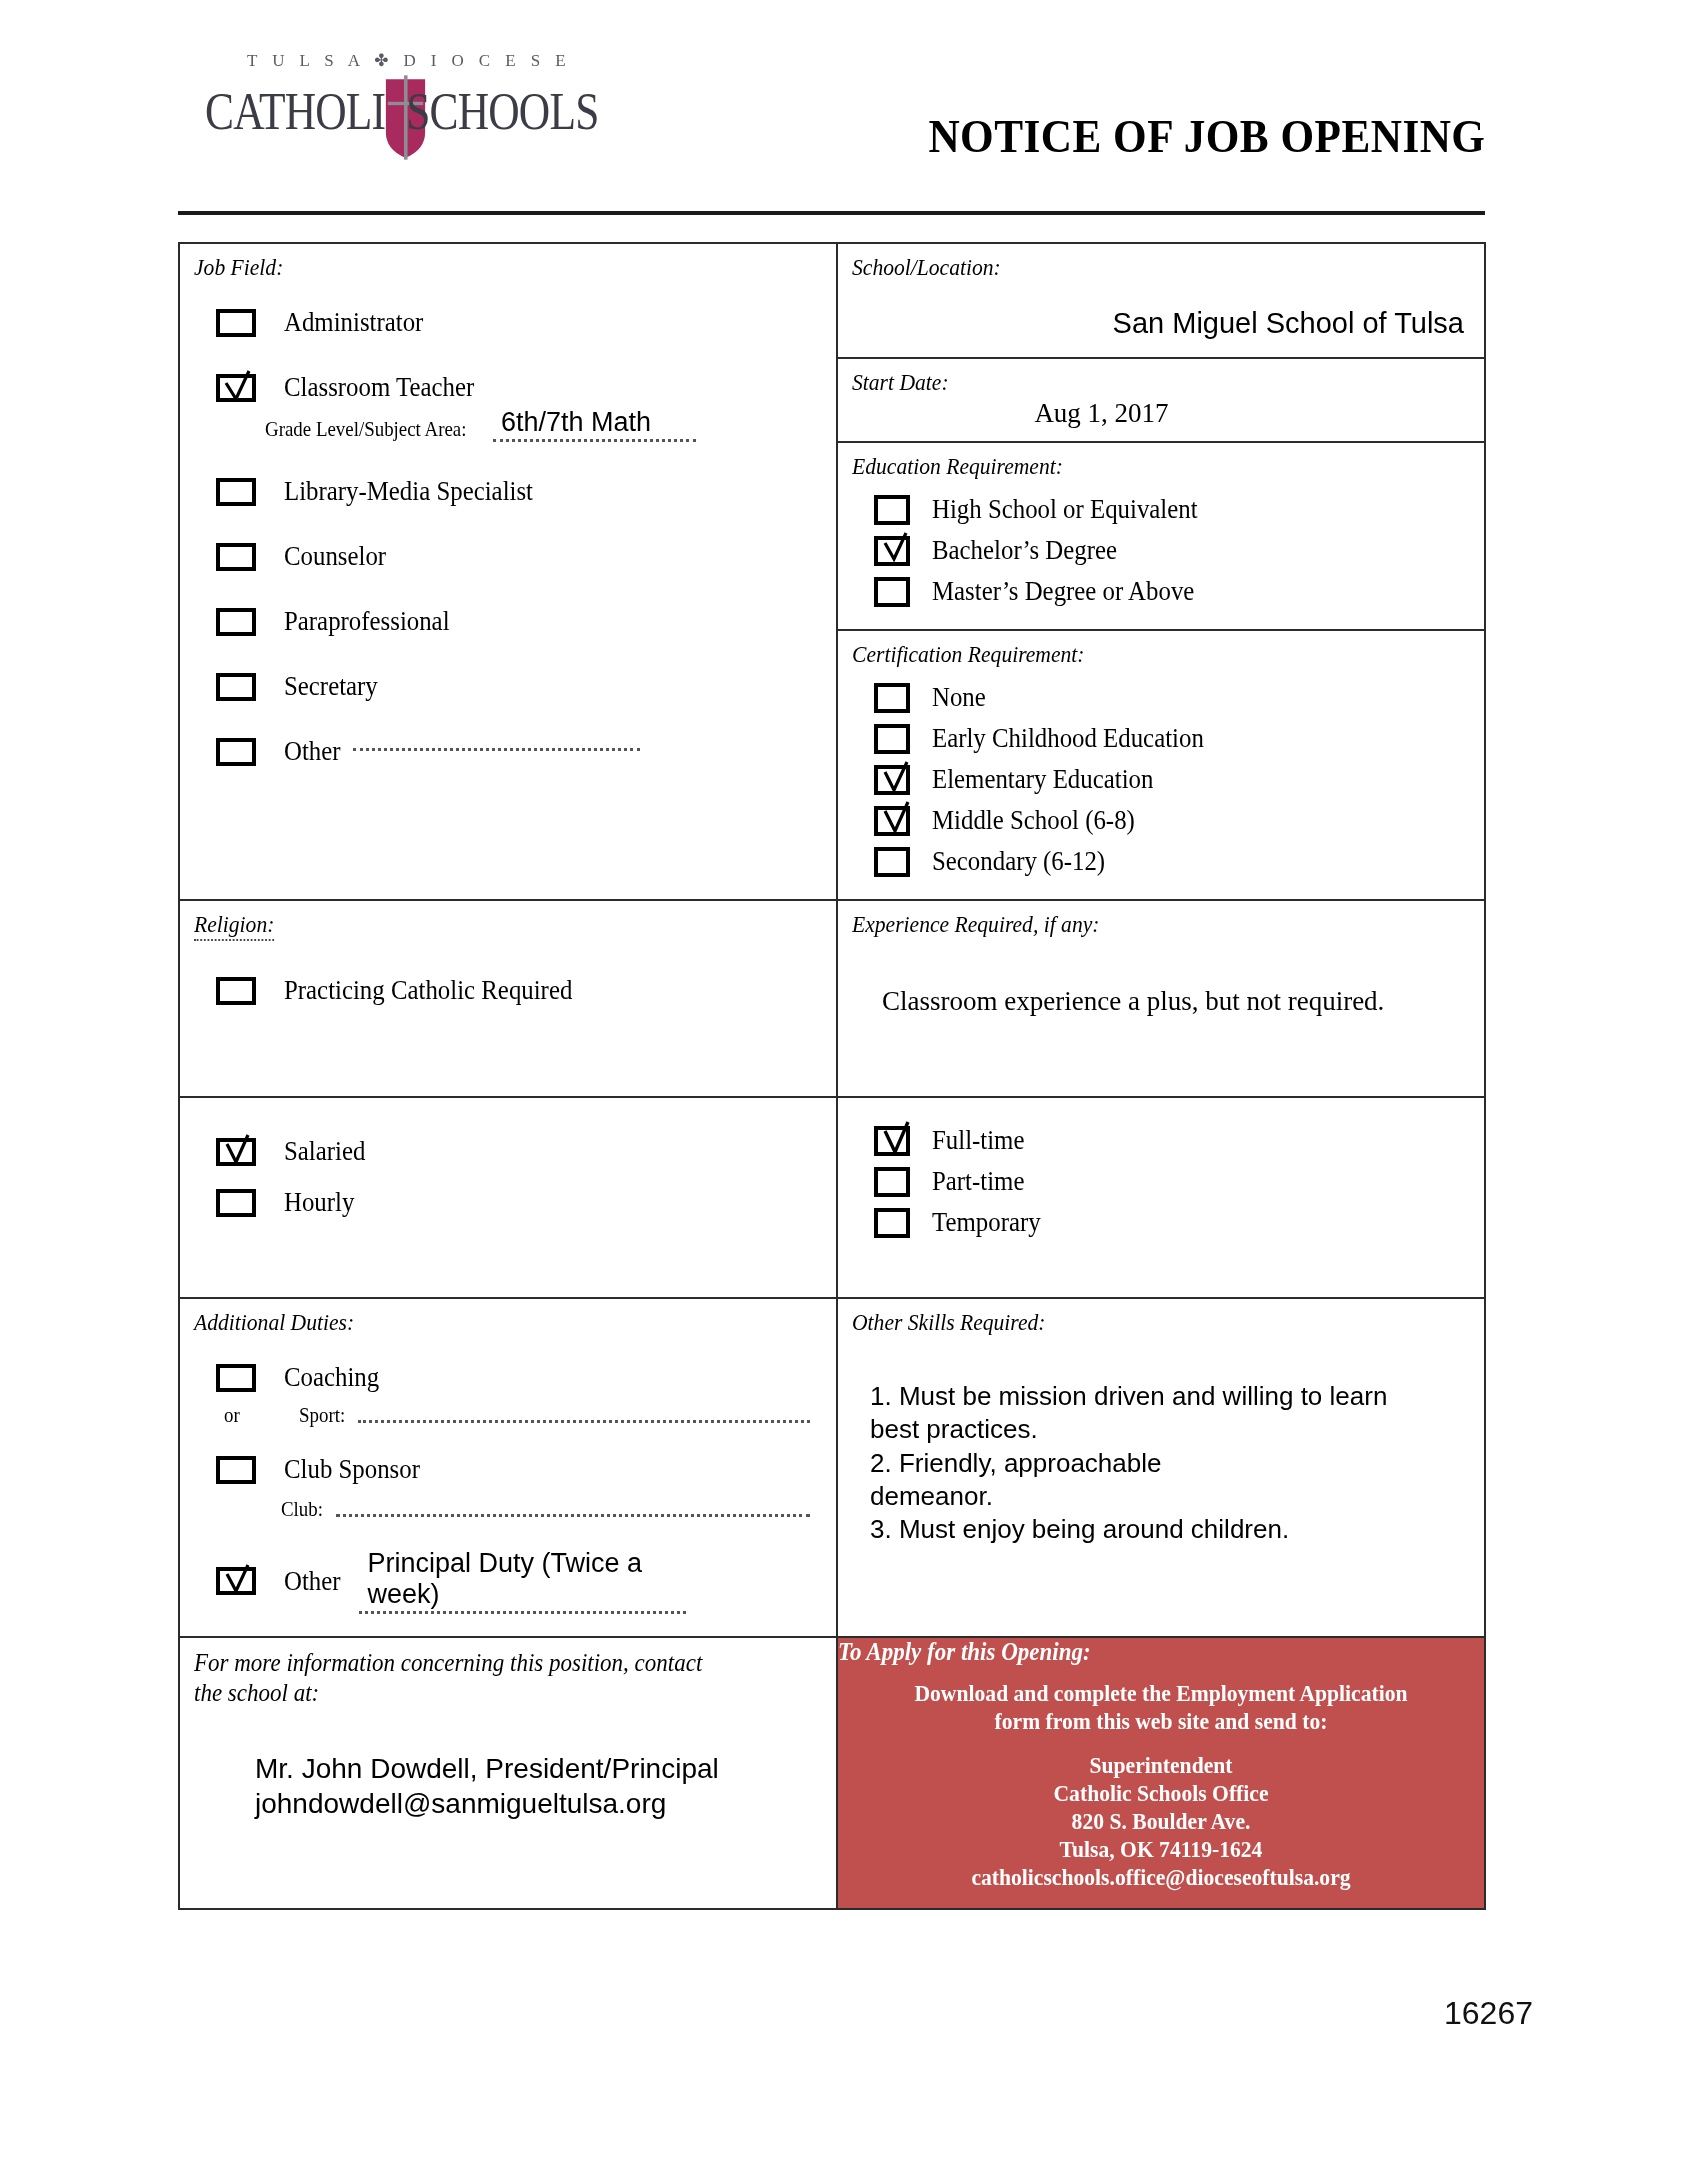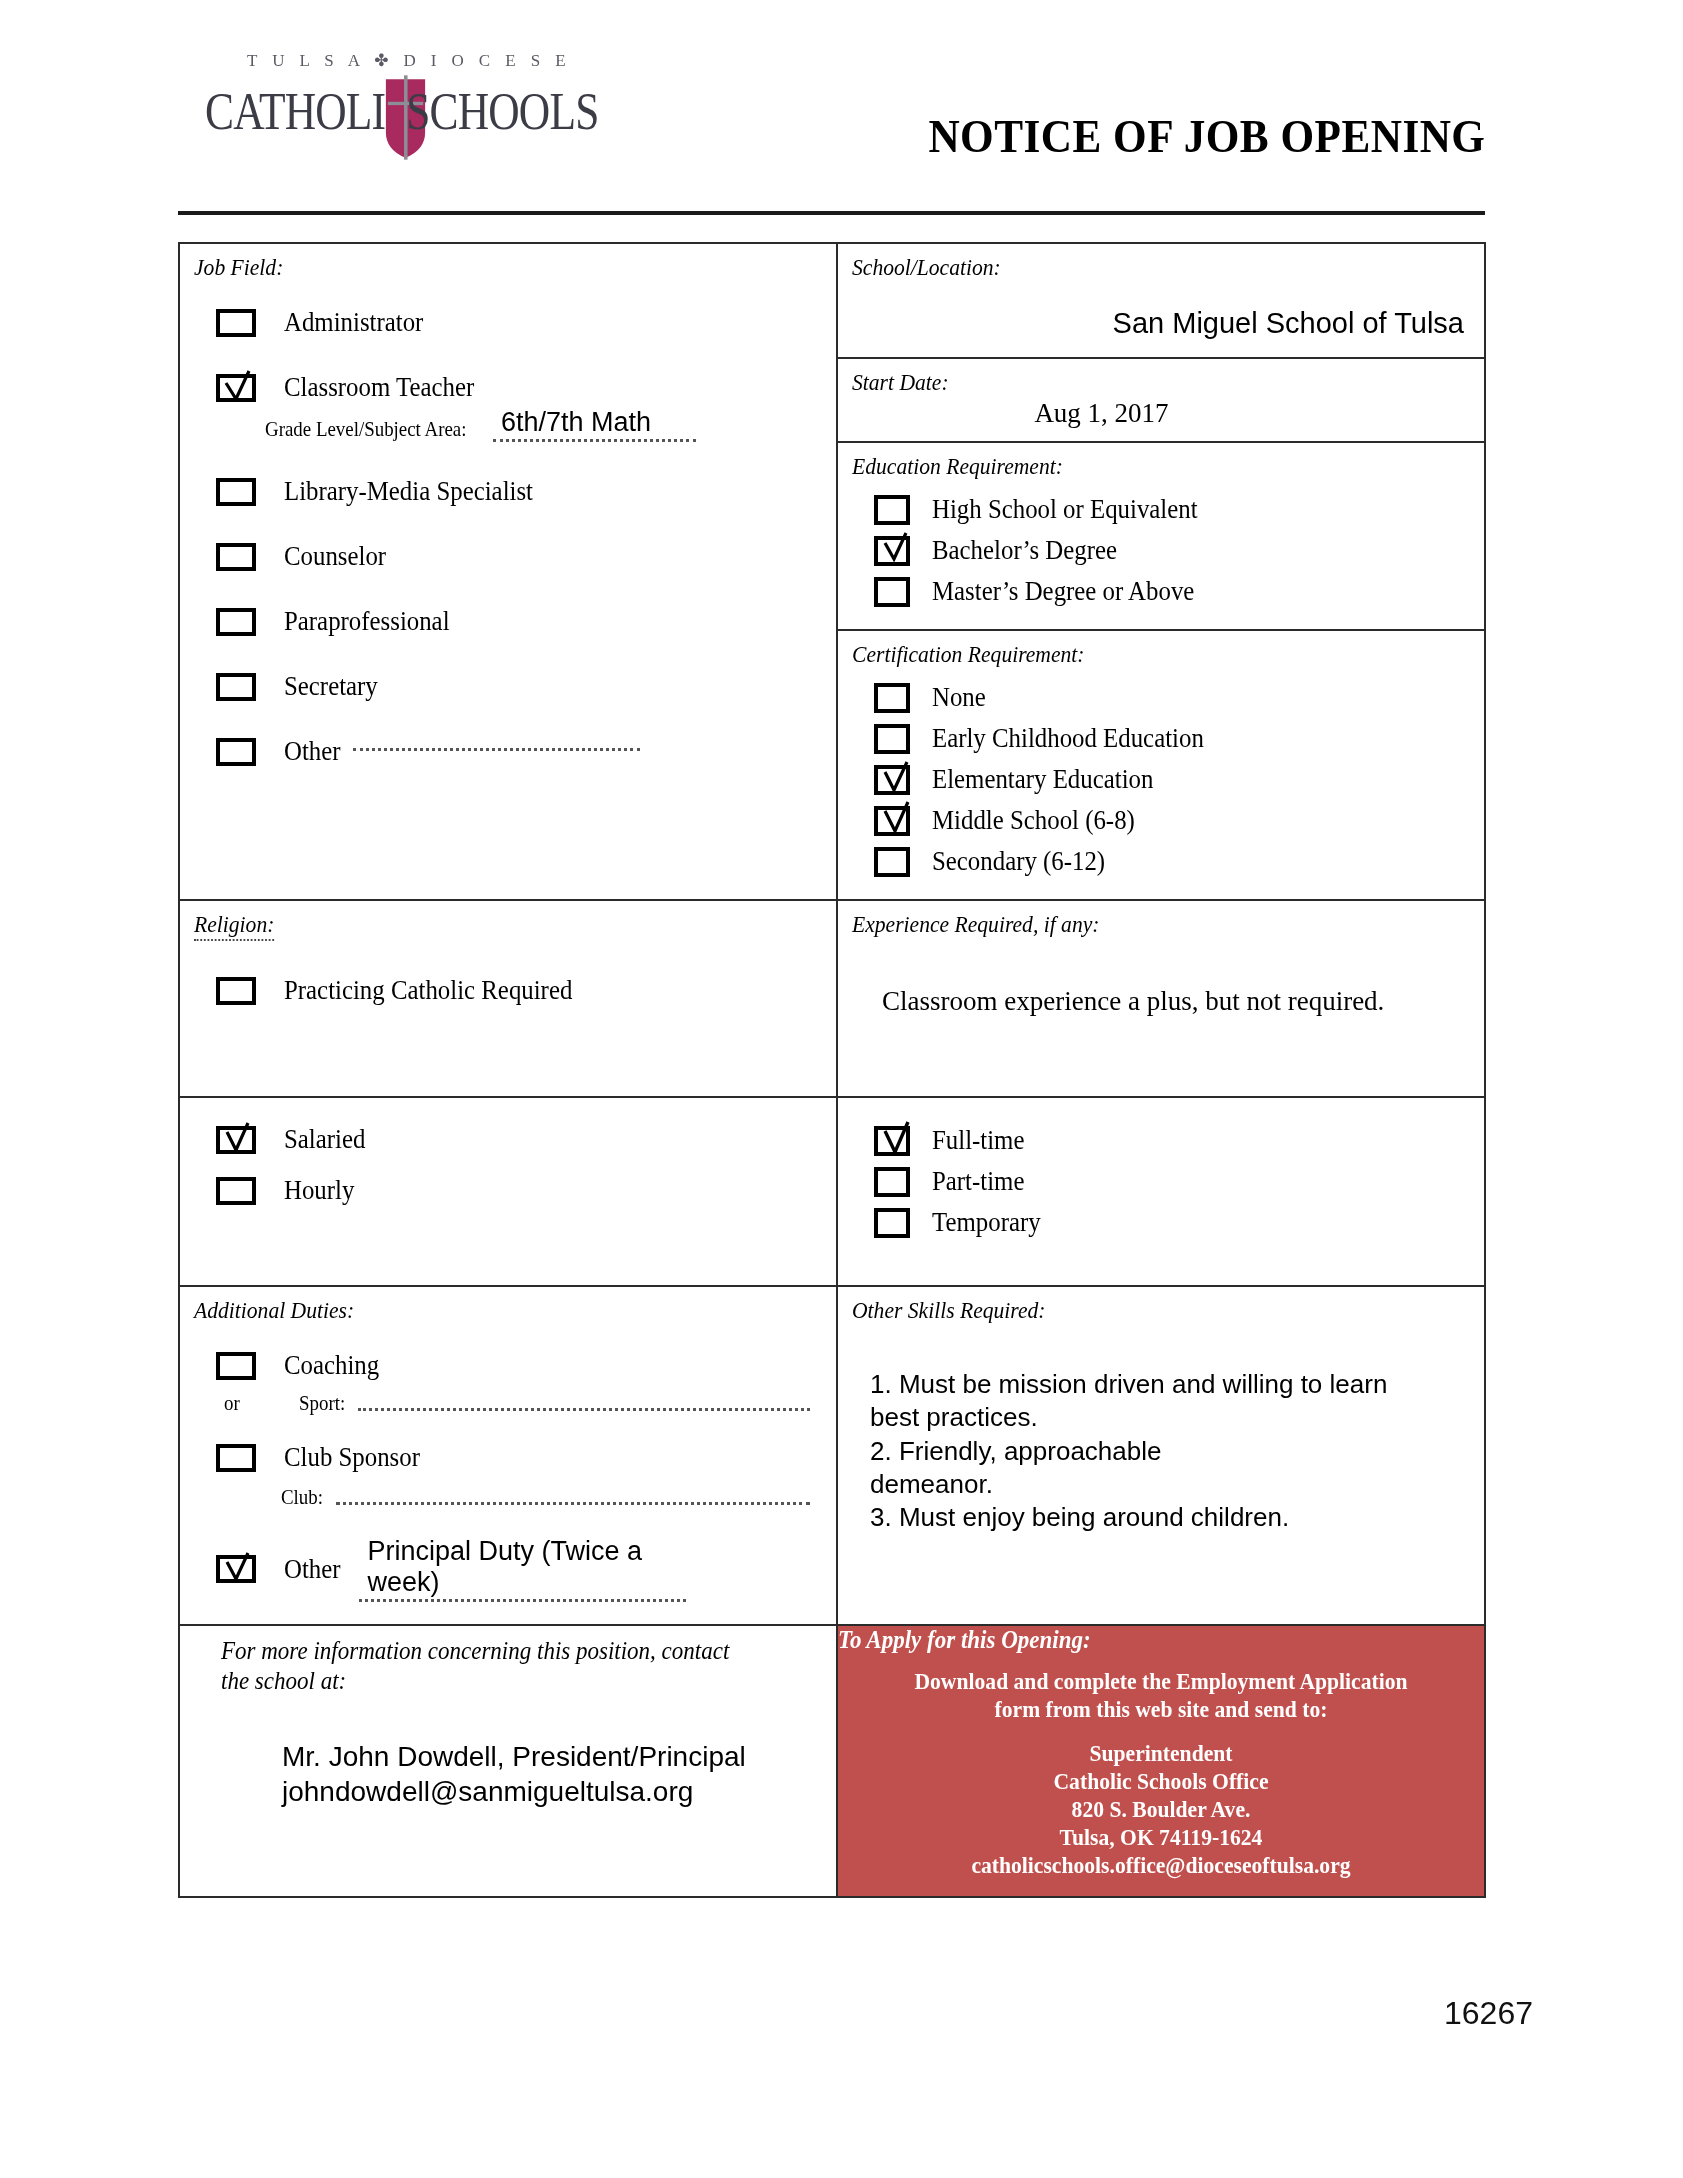--- a/index.html
+++ b/index.html
@@ -472,21 +472,21 @@
       <td>
         <div class="cellpad">
           <div class="flabel">Experience Required, if any:</div>
           <div class="centerval" style="margin-top:48px;margin-left:30px;">Classroom experience a plus, but not required.</div>
         </div>
       </td>
     </tr>
 
     <tr>
       <td>
-        <div class="cellpad" style="min-height:149px;padding-top:26px;">
+        <div class="cellpad" style="min-height:149px;padding-top:38px;">
           <div class="ckrow">
             <span class="ck">
               <svg class="tick" viewBox="0 0 28 34">
                 <path d="M3 11 L12 29 L24 2" fill="none" stroke="#000" stroke-width="3.2"></path>
               </svg>
             </span>
             <span class="cklabel">Salaried</span>
           </div>
           <div class="spacer20"></div>
           <div class="ckrow">
@@ -573,21 +573,21 @@
             <div>2. Friendly, approachable</div>
             <div>demeanor.</div>
             <div>3.  Must enjoy being around children.</div>
           </div>
         </div>
       </td>
     </tr>
 
     <tr>
       <td>
-        <div class="cellpad" style="min-height:248px;margin-left:27px;">
+        <div class="cellpad" style="min-height:248px;">
           <span class="contact-intro">For more information concerning this position, contact</span>
           <span class="contact-intro">the school at:</span>
           <div class="contact-val">Mr. John Dowdell, President/Principal</div>
           <div class="contact-val" style="margin-top:0;">johndowdell@sanmigueltulsa.org</div>
         </div>
       </td>
       <td class="applycell">
         <div class="apply-title">To Apply for this Opening:</div>
         <div class="spacer14"></div>
         <div class="apply-body">Download and complete the Employment Application</div>

